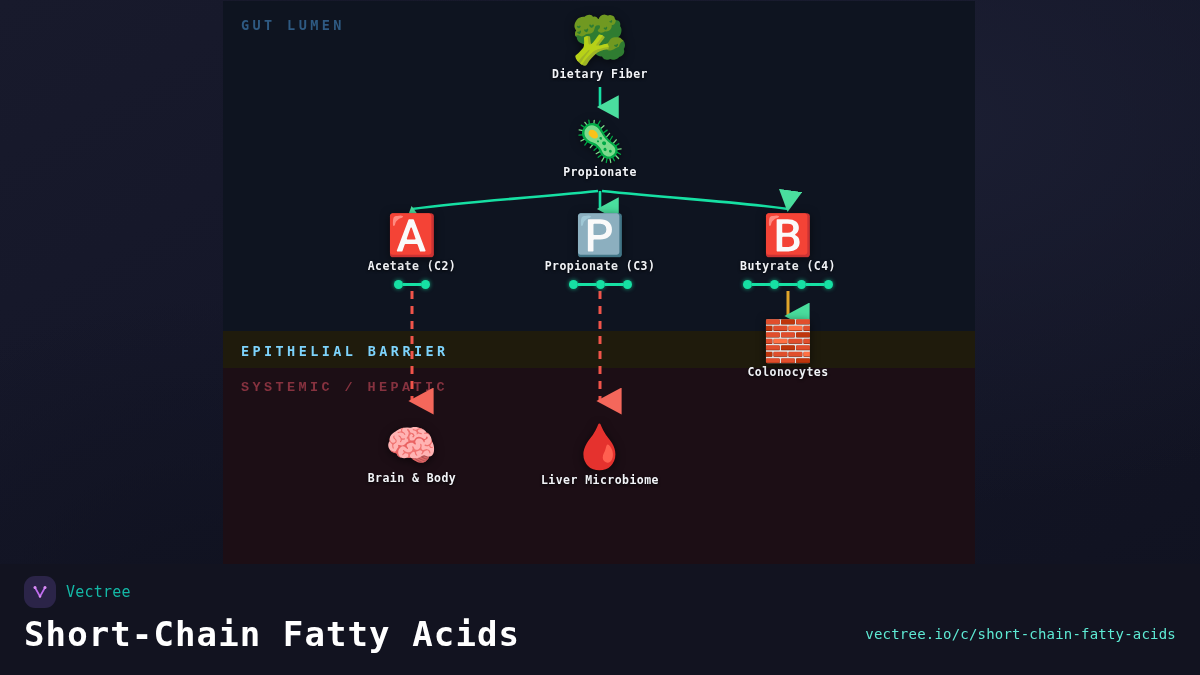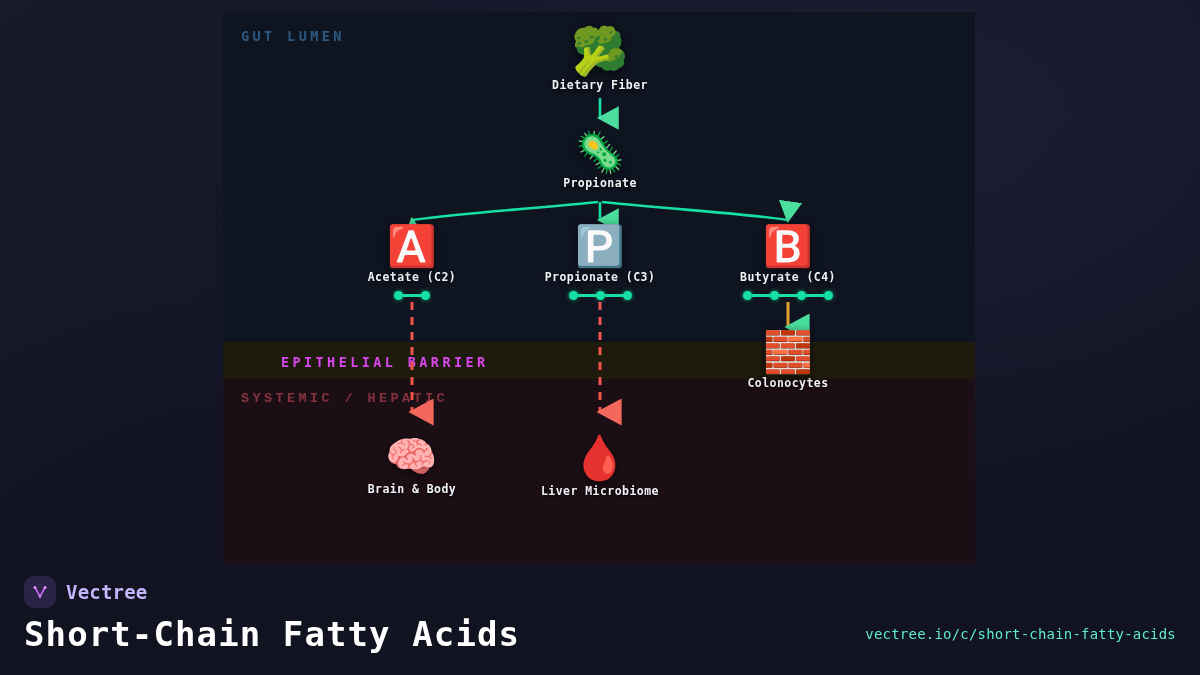--- a/index.html
+++ b/index.html
@@ -9,39 +9,39 @@
     background-image:
       radial-gradient(ellipse 900px 620px at 78% 18%, #1b1e32 0%, rgba(27,30,50,0) 62%),
       radial-gradient(ellipse 700px 520px at 18% 90%, #101220 0%, rgba(16,18,32,0) 60%),
       linear-gradient(150deg, #181a2c 0%, #141628 45%, #101220 100%);
     font-family:"DejaVu Sans Mono", monospace;
     color:#e8eaf2;
     position:relative;
   }
 
   
-  #stage { position:absolute; left:0; top:12px; width:1200px; height:564px; }
+  #stage { position:absolute; left:0; top:1px; width:1200px; height:564px; }
 
   .band {
     position:absolute; left:223px; width:752px;
   }
   #band-lumen    { top:0px;   height:330px; background:#0e1420; }
   #band-barrier  { top:330px; height:37px;  background:#1f1b0c; }
   #band-systemic { top:367px; height:197px; background:#1c0e15; }
 
   .band-label {
     position:absolute;
     font-size:13.5px;
     font-weight:700;
     letter-spacing:3.4px;
     font-family:"DejaVu Sans Mono", monospace;
     white-space:nowrap;
   }
   #label-lumen    { left:241px; top:16px;  color:#2e5a82; }
-  #label-barrier  { left:241px; top:342px; color:#d946ef;margin-left:40px; }
+  #label-barrier  { left:241px; top:342px; color:#7dd3fc; }
   #label-systemic { left:241px; top:379px; color:#86323f;font-family:Liberation Mono, monospace; }
 
   
   #wires { position:absolute; left:0; top:0; width:1200px; height:564px; }
 
   
   .node { position:absolute; text-align:center; }
   .node .glyph {
     font-family:"DejaVu Sans", sans-serif;
     line-height:1;
@@ -96,21 +96,21 @@
   
   #footer { position:absolute; left:0; top:564px; width:1200px; height:111px; background:#121320; }
 
   #brand { position:absolute; left:24px; top:12px; display:flex; align-items:center; gap:10px; }
   #brand-mark {
     width:32px; height:32px; border-radius:11px;
     background:#2b2448;
     display:flex; align-items:center; justify-content:center;
   }
   #brand-name {
-    font-size:19px; font-weight:700; color:#c4b5fd;
+    font-size:15px; font-weight:400; color:#14b8a6;
     letter-spacing:.2px;
     font-family:"DejaVu Sans Mono", monospace;
   }
   #page-title {
     position:absolute; left:24px; top:50px;
     font-size:34px; font-weight:700; color:#ffffff;
     letter-spacing:1.1px;
     font-family:"DejaVu Sans Mono", monospace;
   }
   #page-url {

